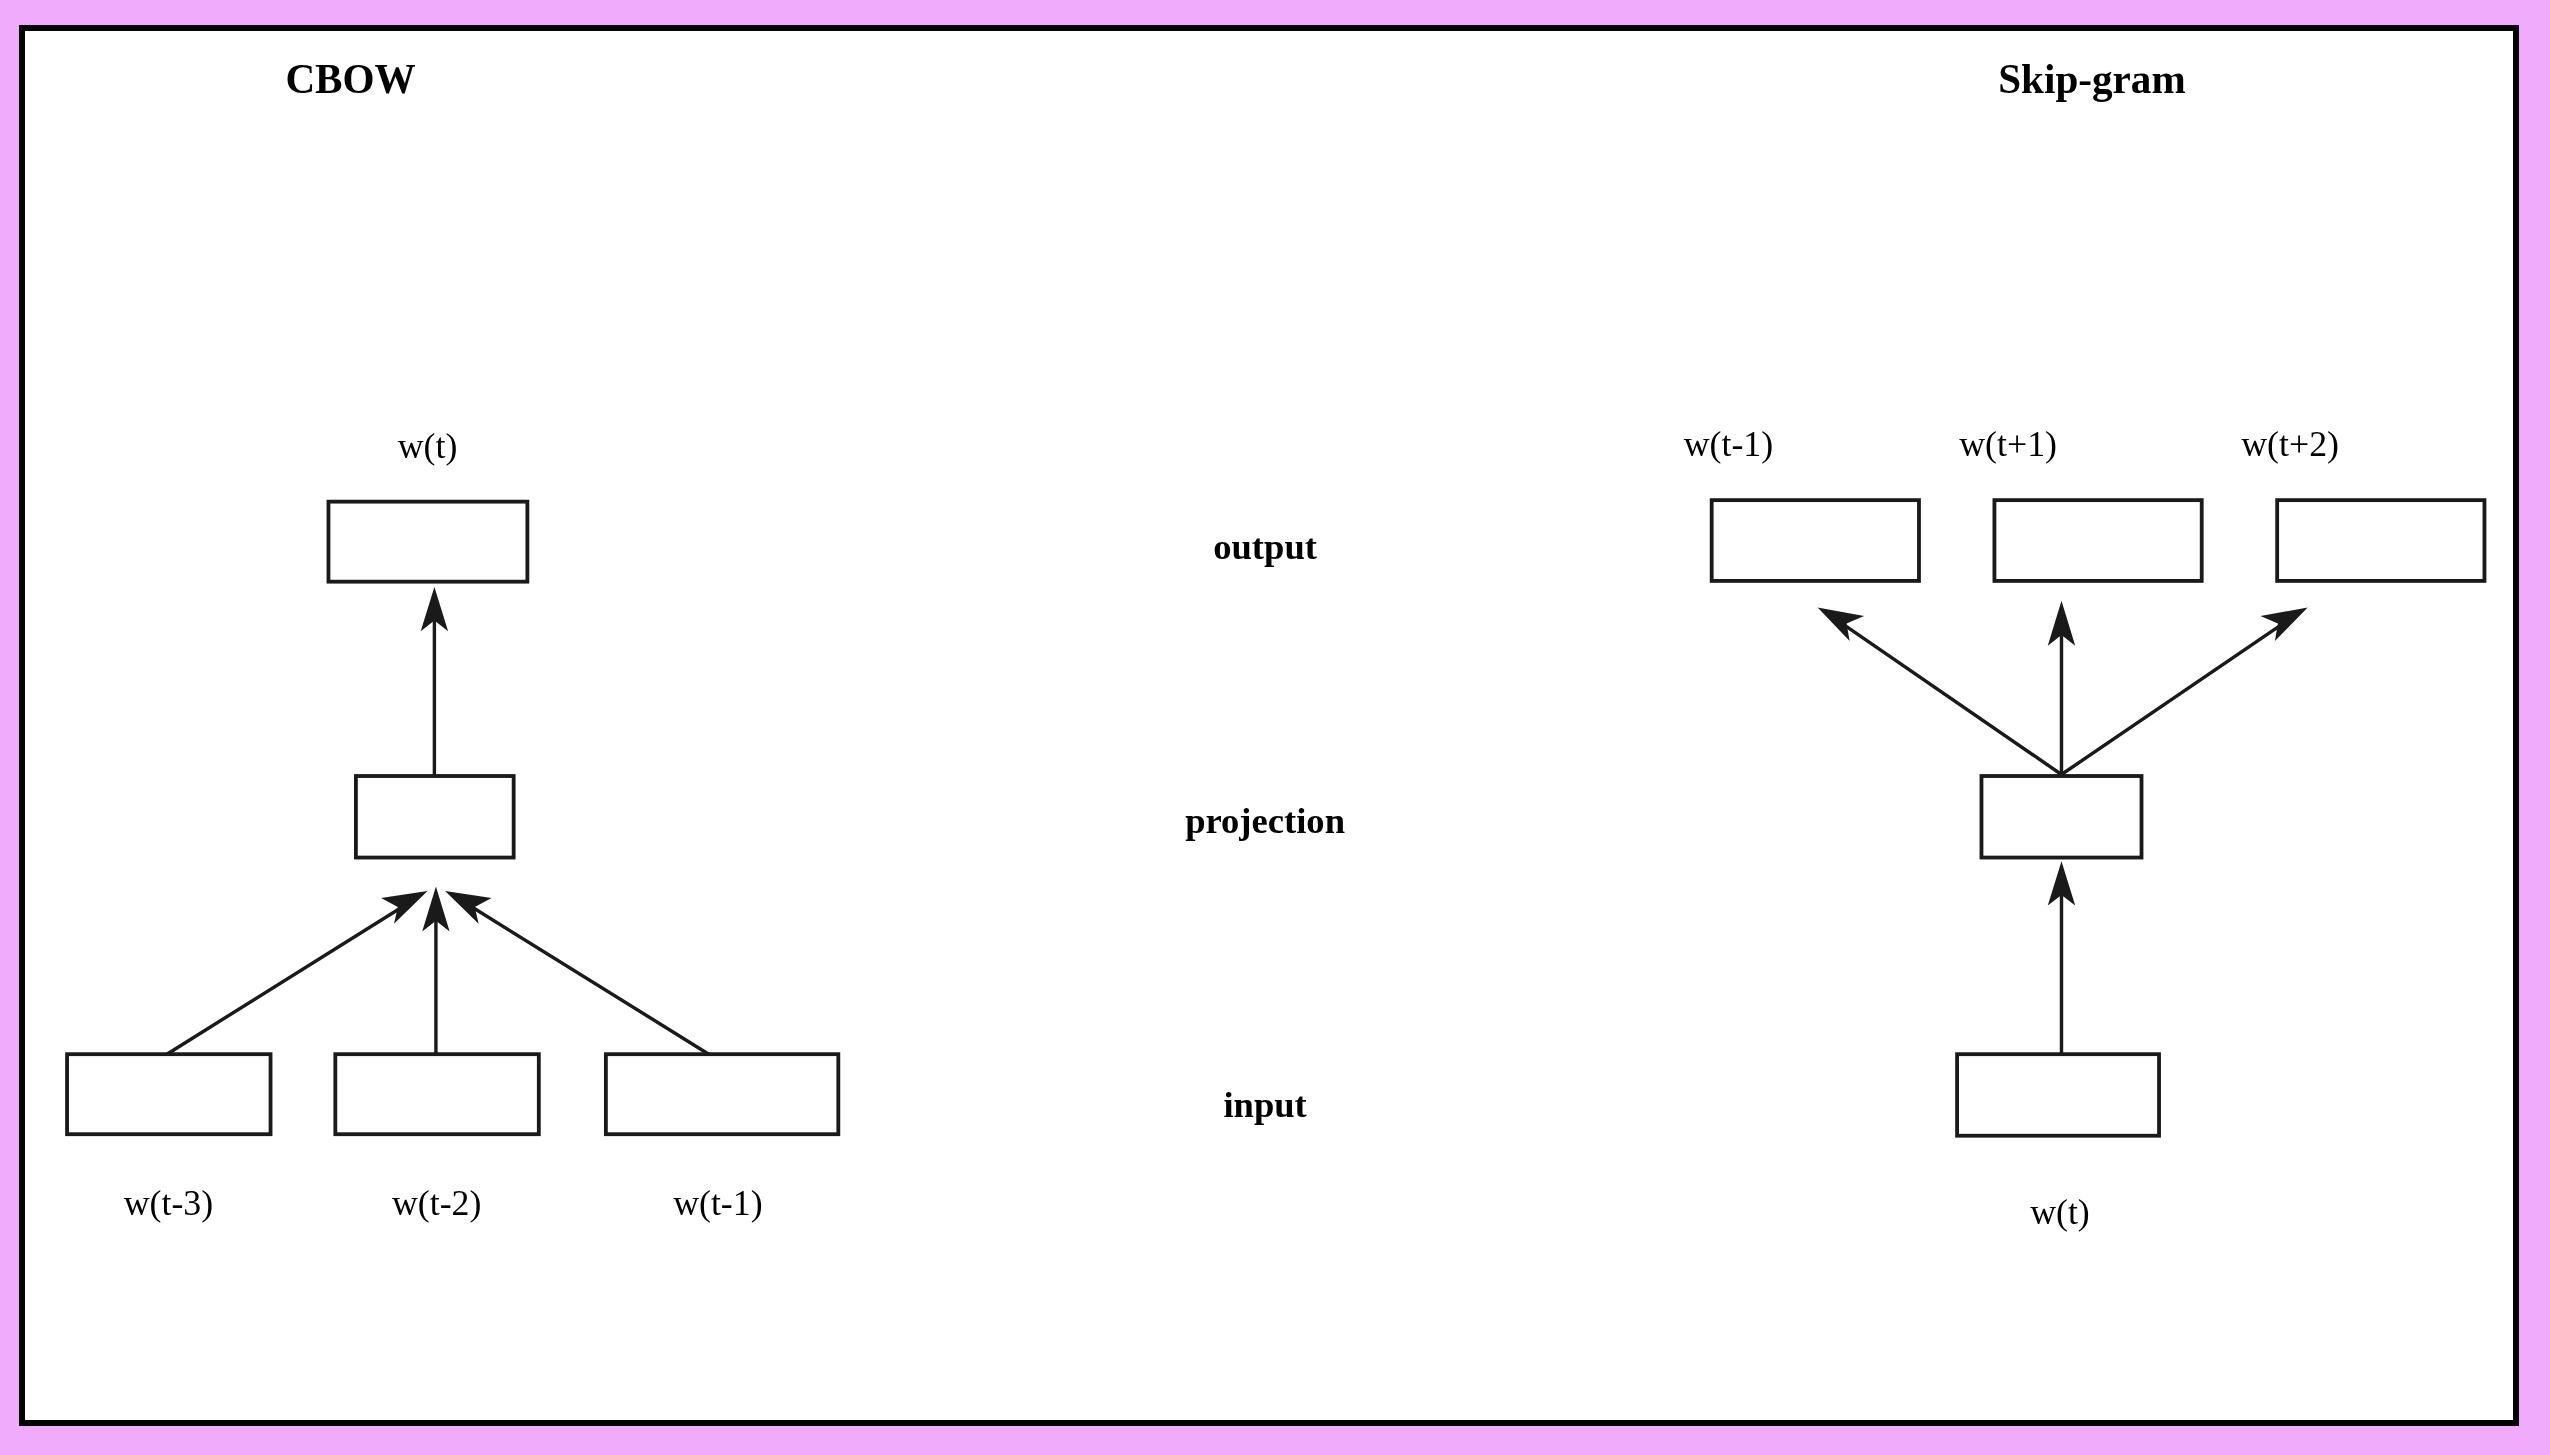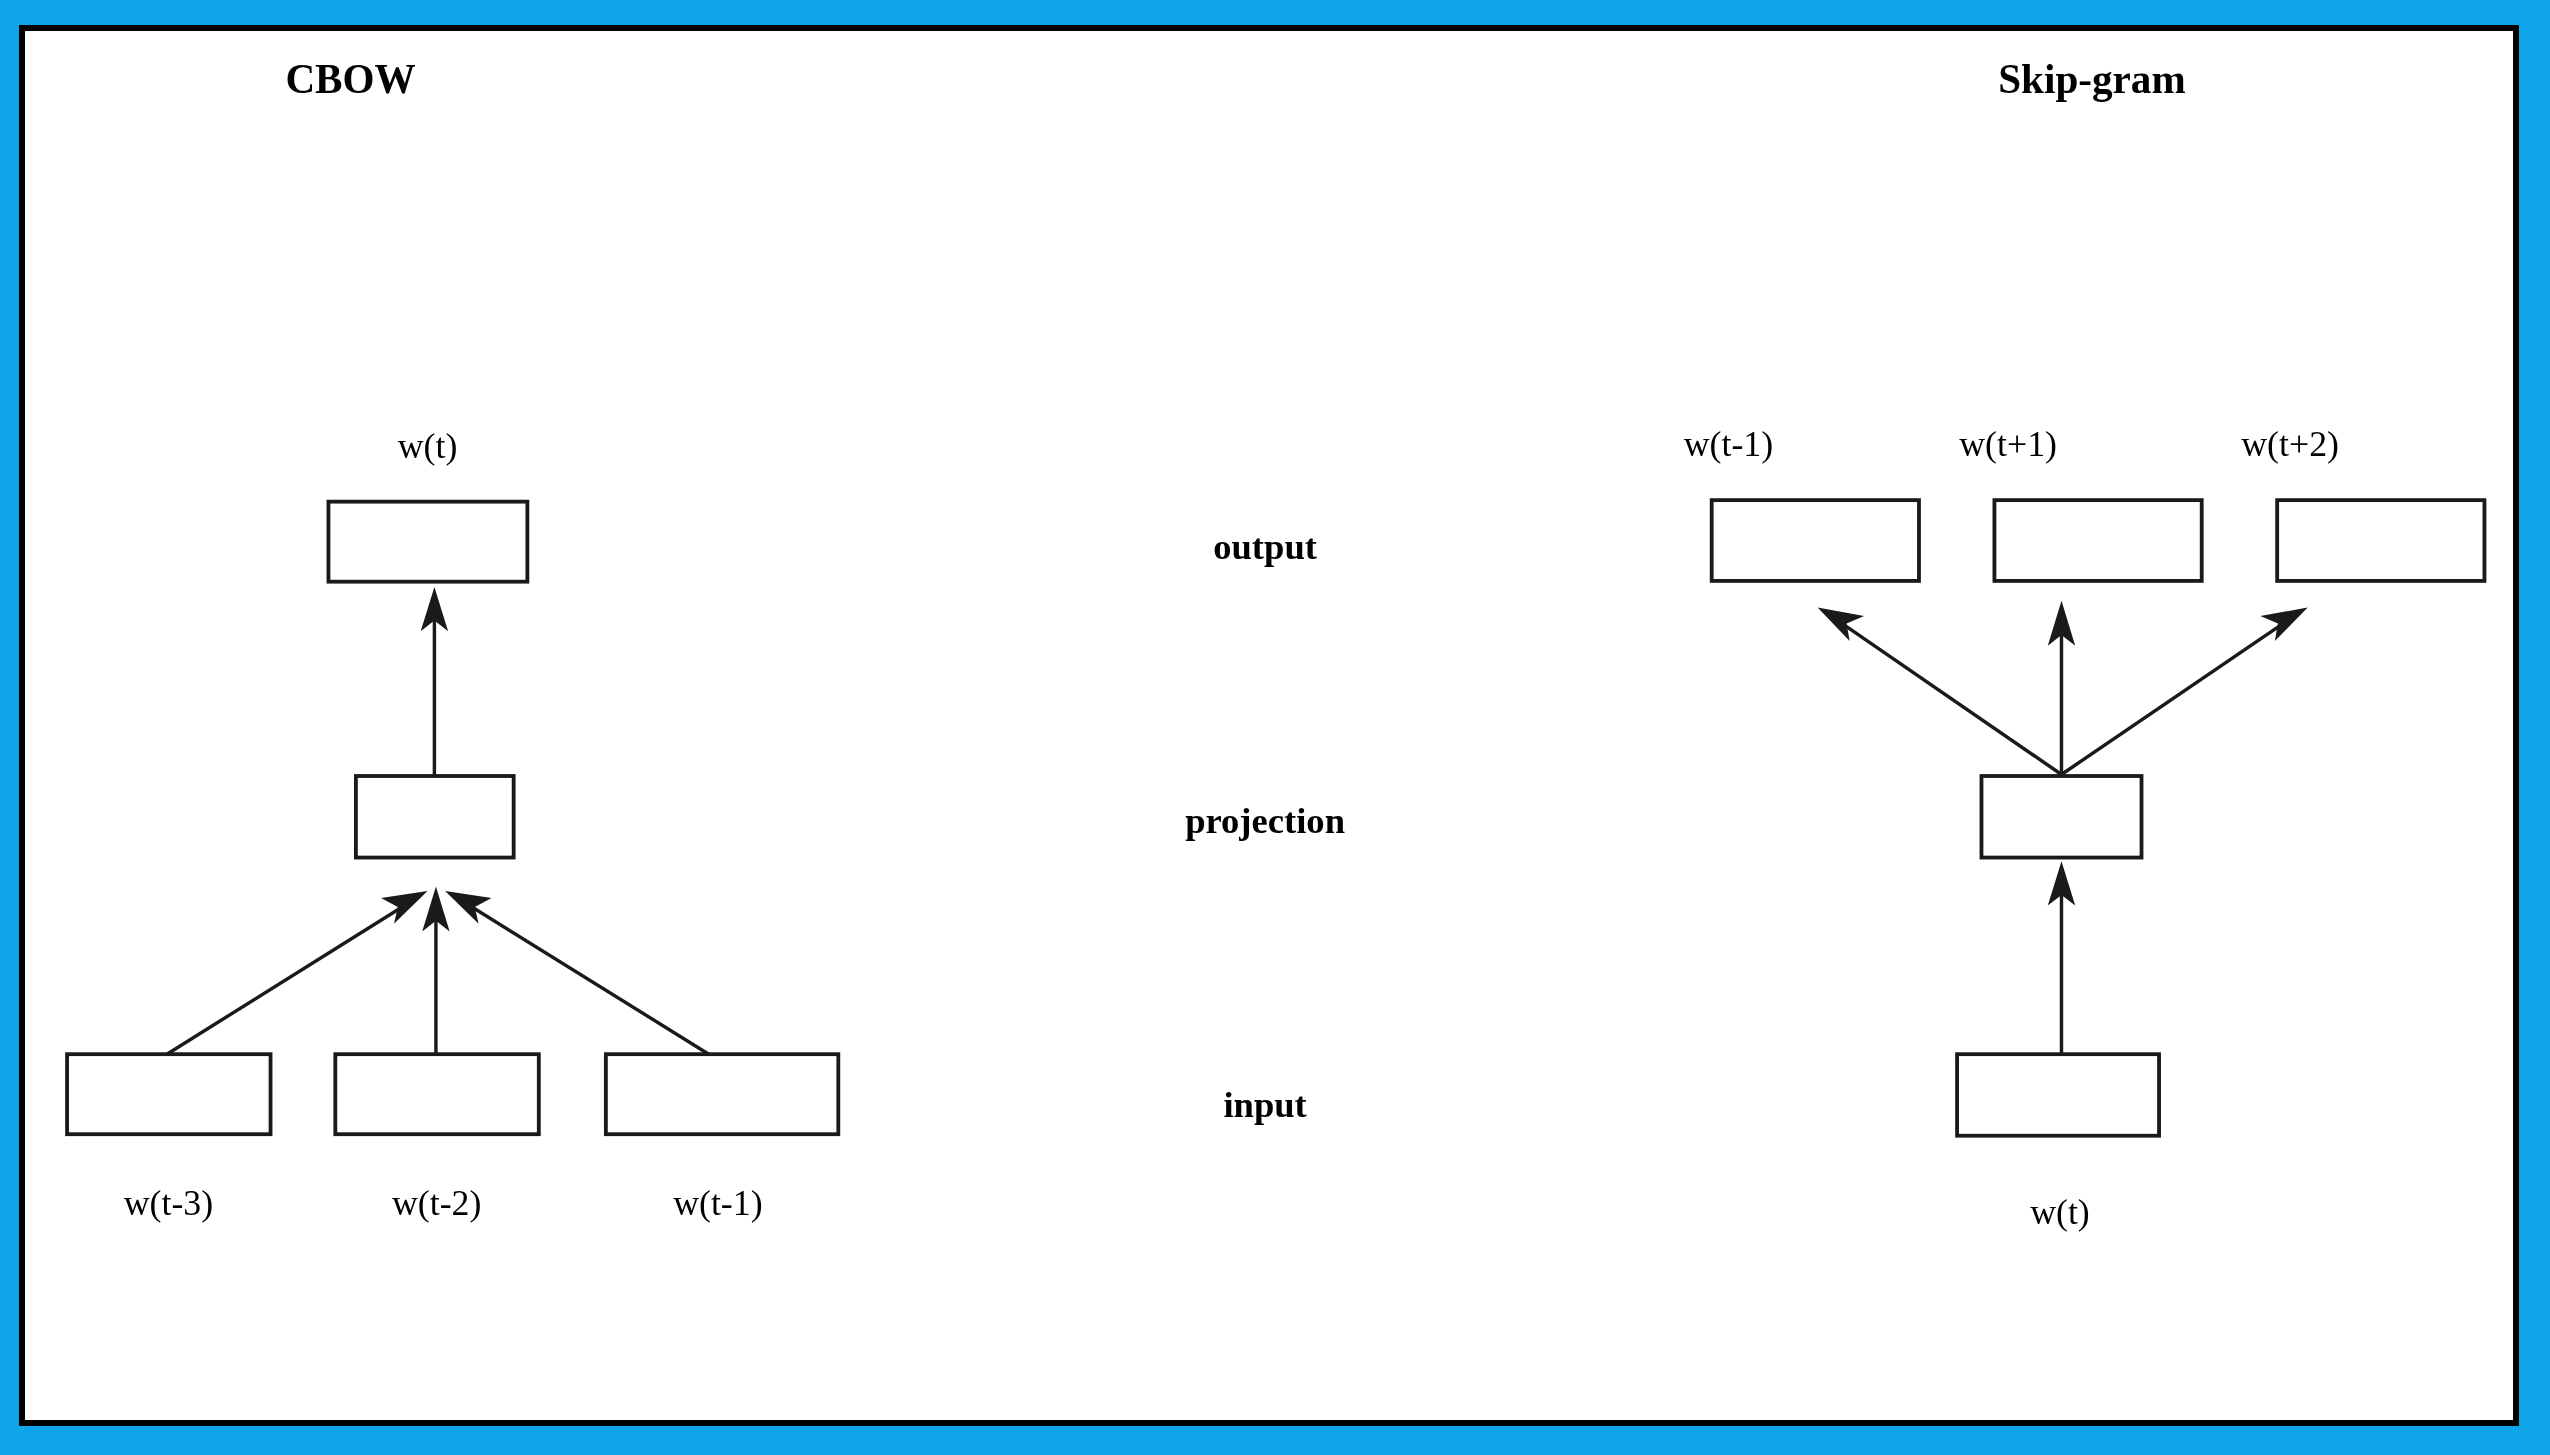--- a/index.html
+++ b/index.html
@@ -7,21 +7,21 @@
     padding: 0;
     background: #ffffff;
   }
   body {
     font-family: "Liberation Serif", "DejaVu Serif", serif;
   }
   #page {
     position: relative;
     width: 2550px;
     height: 1456px;
-    background: #0ea5e9;
+    background: #f0abfc;
     overflow: hidden;
   }
   #frame {
     position: absolute;
     left: 19px;
     top: 25px;
     width: 2500px;
     height: 1401px;
     border: 6.9px solid #000000;
     box-sizing: border-box;

